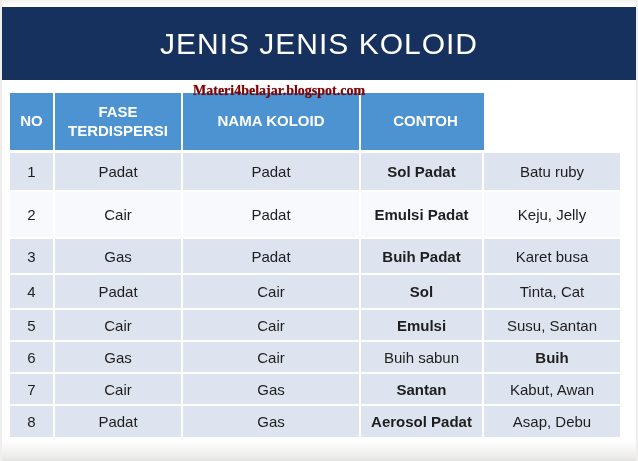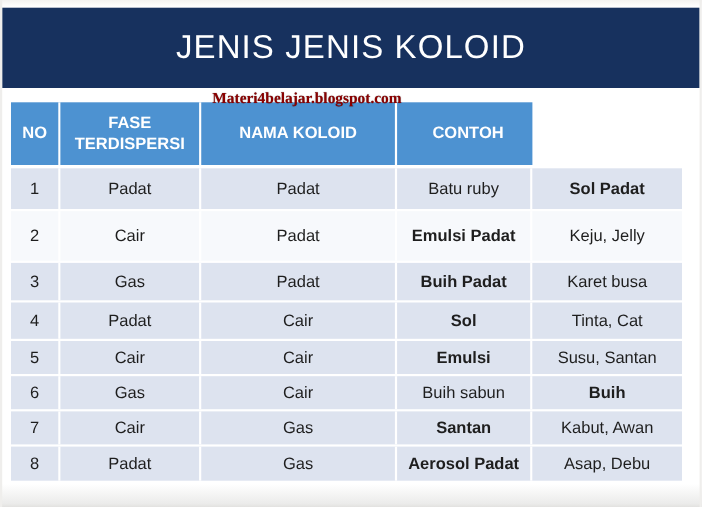--- a/index.html
+++ b/index.html
@@ -88,22 +88,22 @@
       <div class="th">NO</div>
       <div class="th">FASE TERDISPERSI</div>
       <div class="th">NAMA KOLOID</div>
       <div class="th">CONTOH</div>
     </div>
 
     <div class="trow">
       <div class="td">1</div>
       <div class="td">Padat</div>
       <div class="td">Padat</div>
+      <div class="td nama">Sol Padat</div>
       <div class="td">Batu ruby</div>
-      <div class="td nama">Sol Padat</div>
     </div>
 
     <div class="trow">
       <div class="td">2</div>
       <div class="td">Cair</div>
       <div class="td">Padat</div>
       <div class="td nama">Emulsi Padat</div>
       <div class="td">Keju, Jelly</div>
     </div>
 

